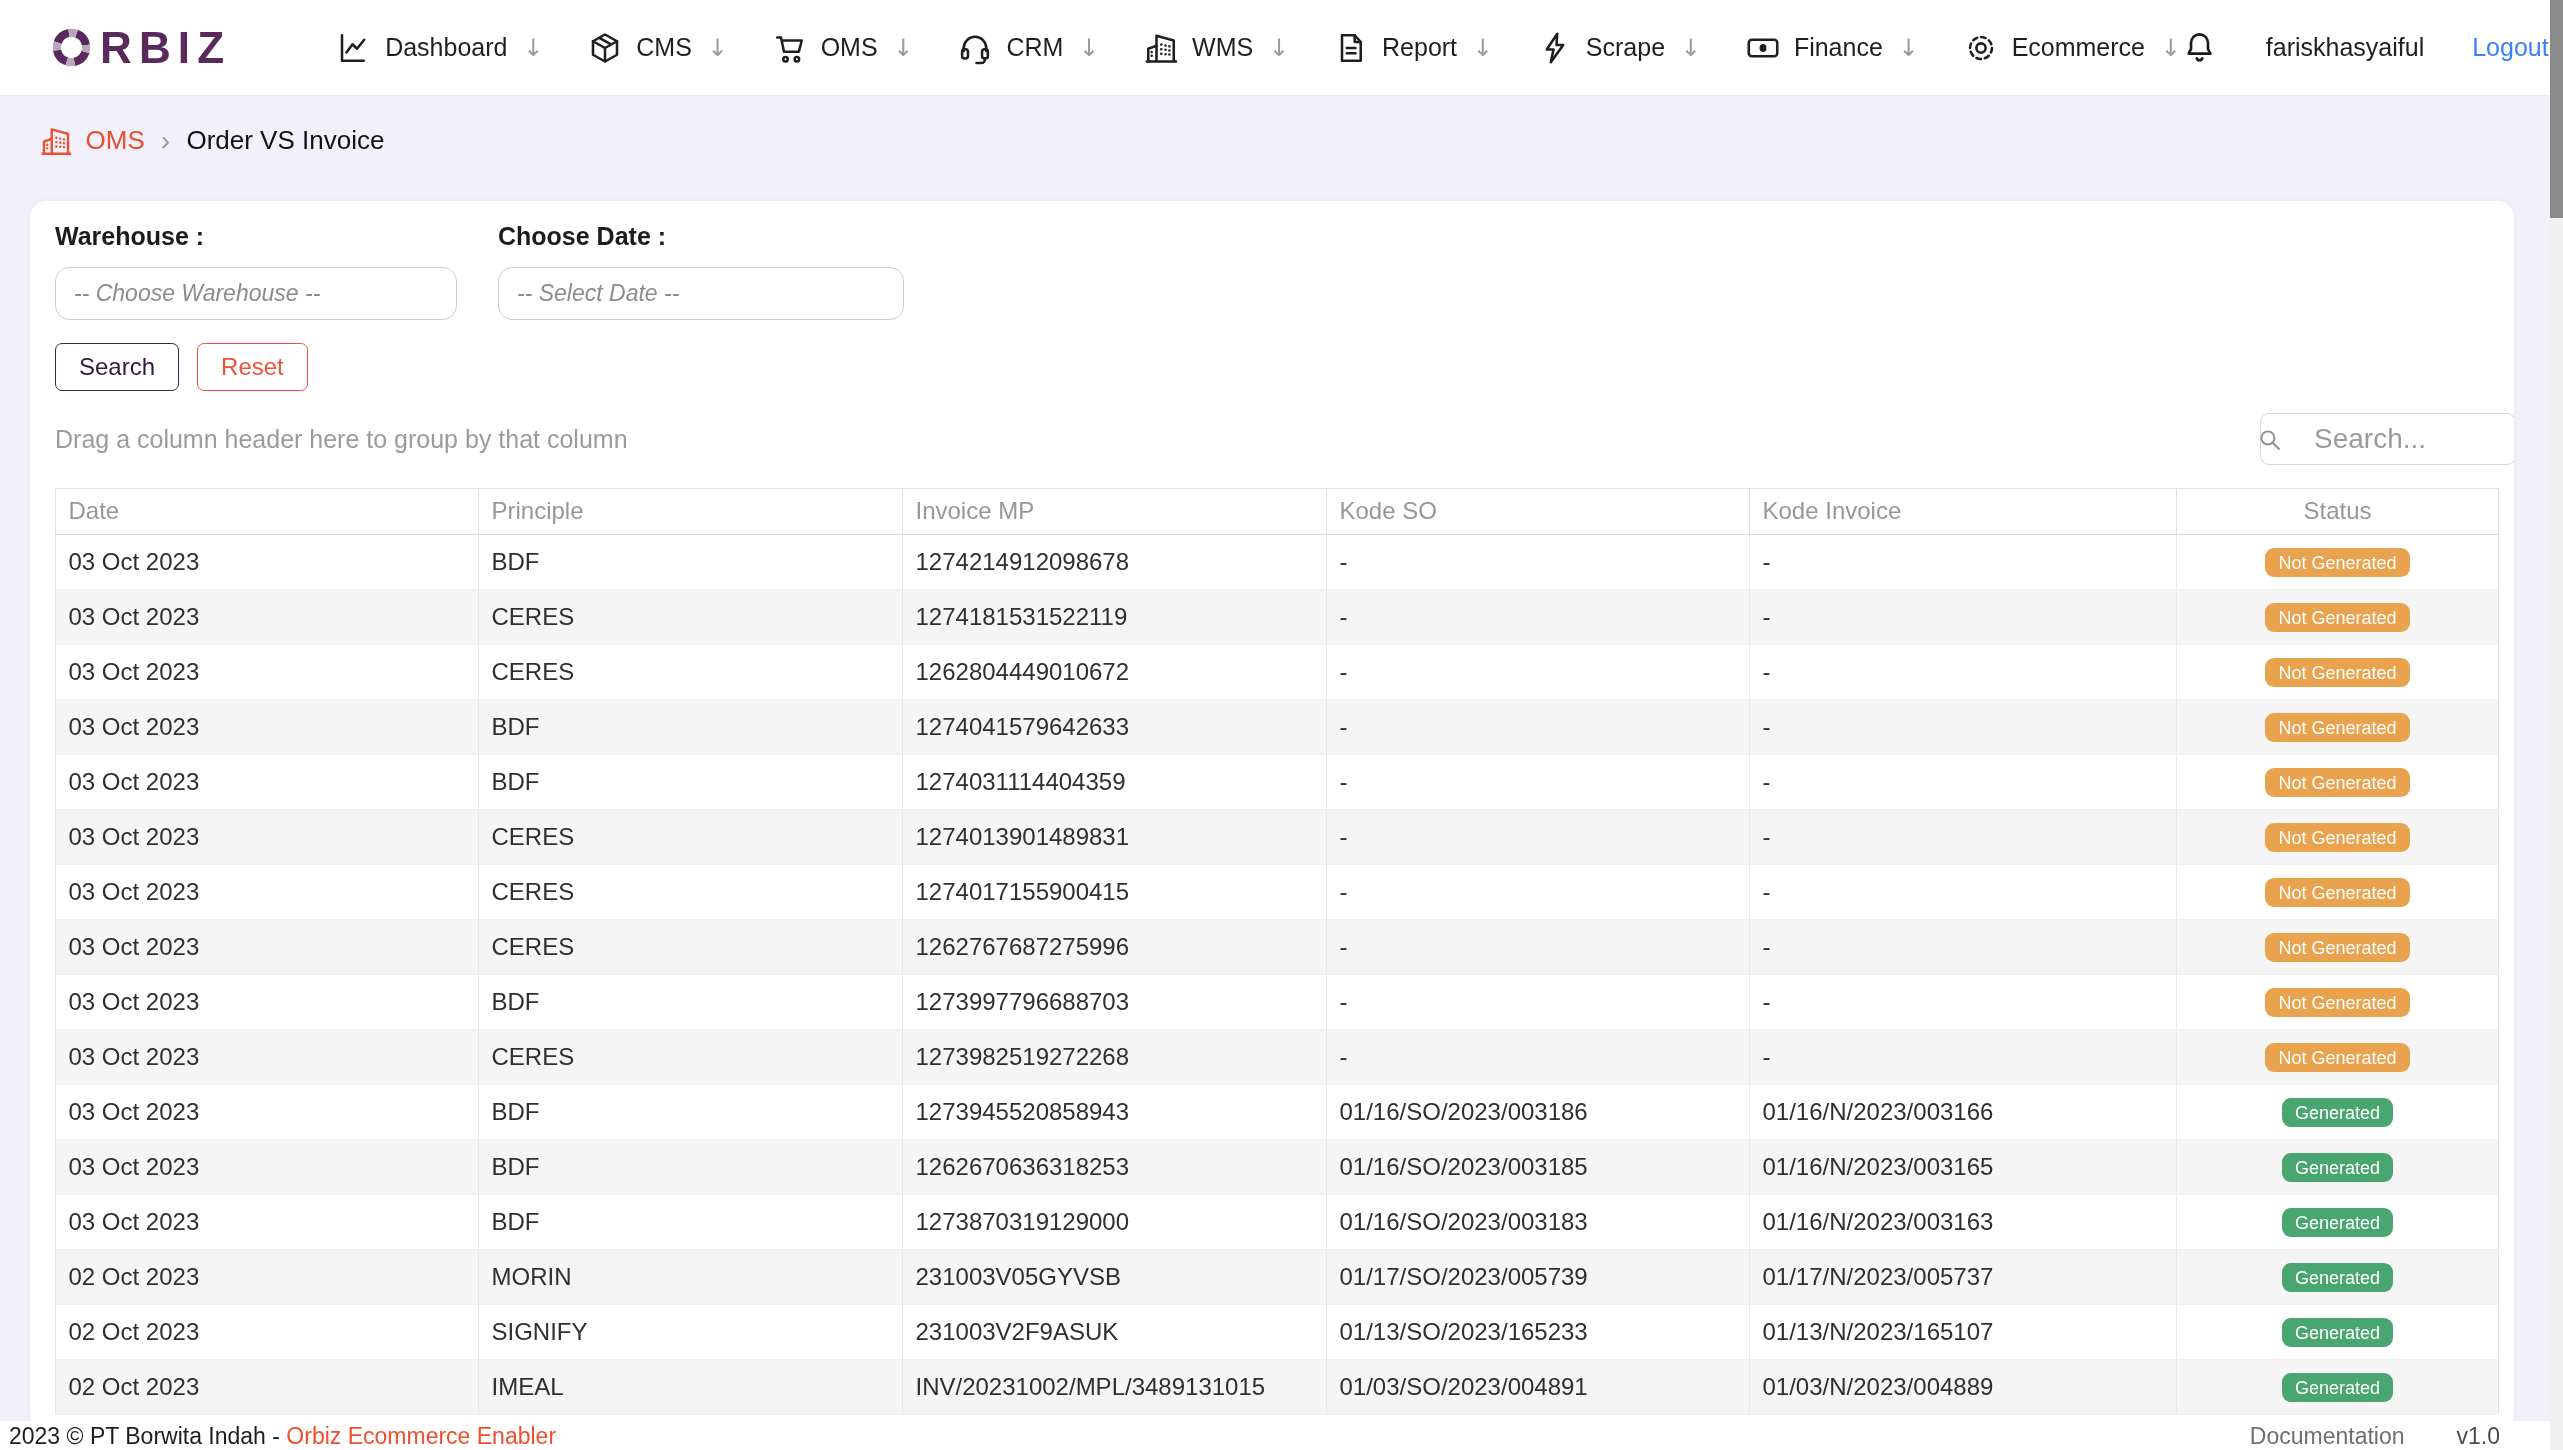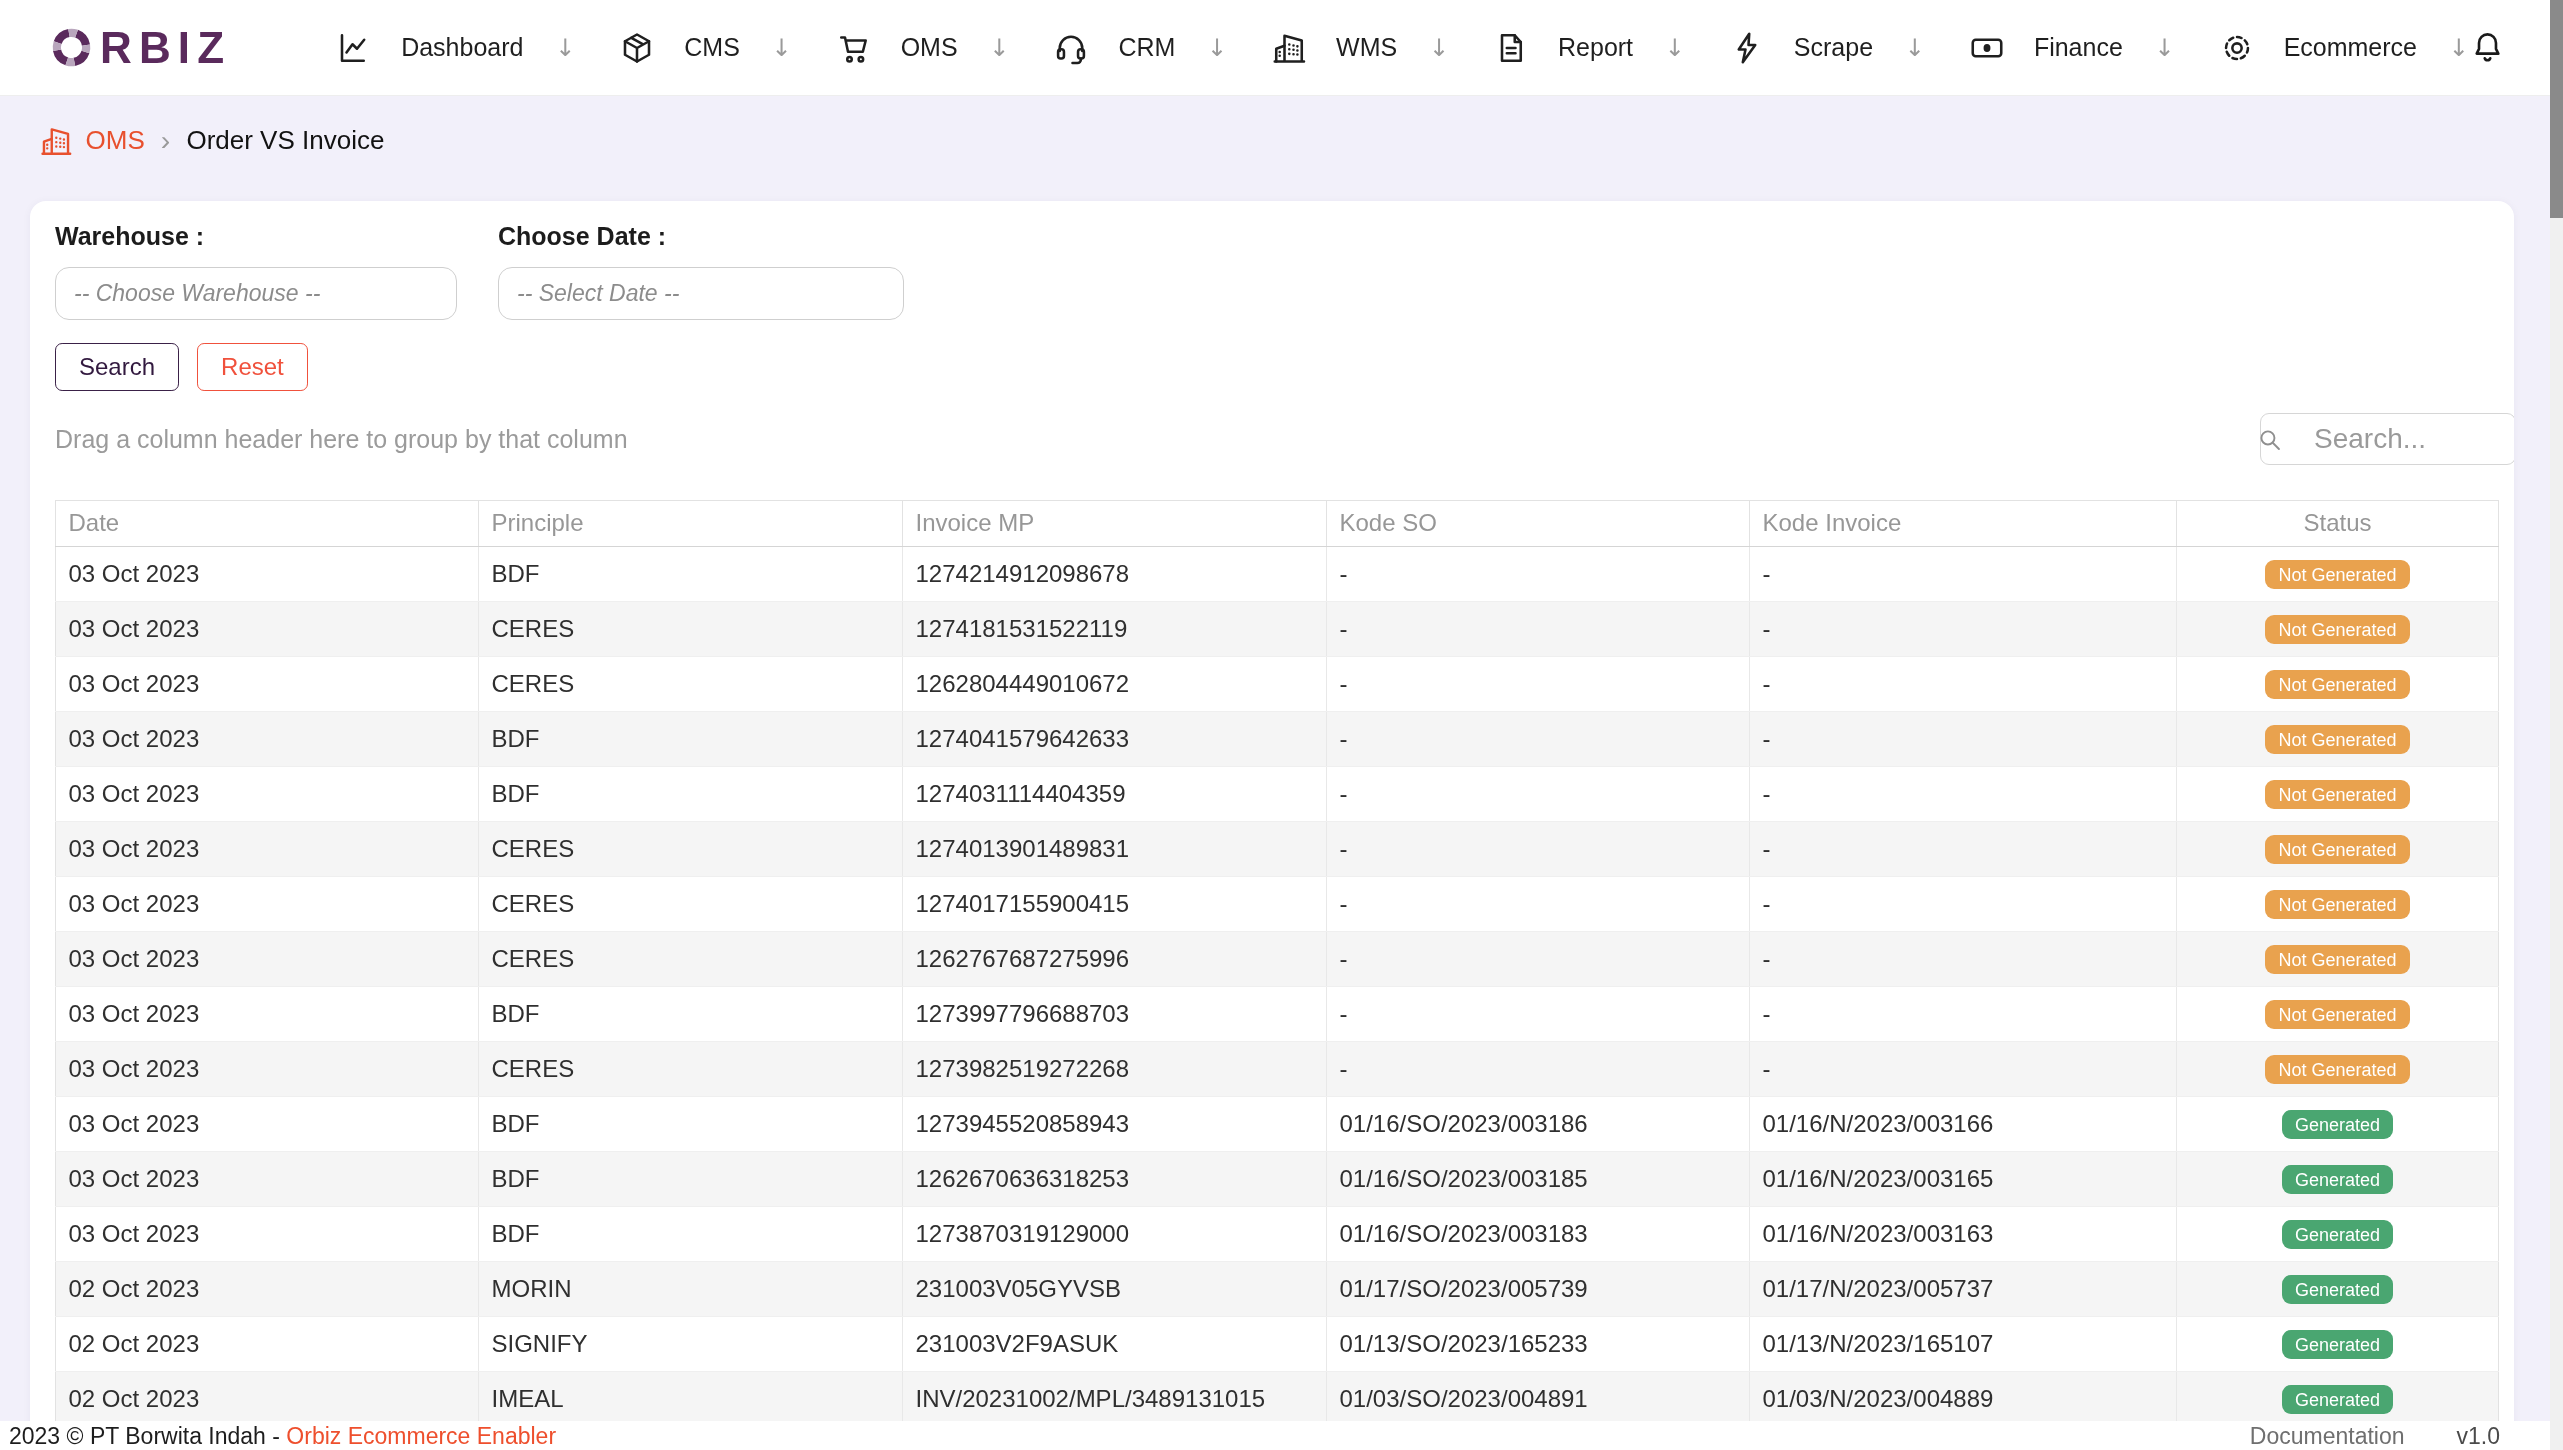--- a/index.html
+++ b/index.html
@@ -12,21 +12,21 @@
 
   
   .navbar {
     height:96px; background:#ffffff; display:flex; align-items:center;
     padding:0 36px 0 50px; border-bottom:0.9px solid #eeeeee;
   }
   .logo { display:flex; align-items:center; gap:7.1px; cursor:pointer; }
   .logo-ring { width:43px; height:43px; }
   .logo-text { font-size:44px; font-weight:800; color:#5a2a5c; letter-spacing:7.1px; }
   .nav-menu { display:flex; align-items:center; gap:44px; margin-left:105px; }
-  .nav-item { display:flex; align-items:center; gap:29px; cursor:pointer; }
+  .nav-item { display:flex; align-items:center; gap:13px; cursor:pointer; }
   .nav-ic { width:36px; height:36px; color:#1f1f1f; display:inline-block; }
   .icon svg { width:100%; height:100%; fill:none; stroke:currentColor;
               stroke-width:1.7; stroke-linecap:round; stroke-linejoin:round; }
   .nav-label { font-size:25px; color:#1f1f1f; }
   .nav-arrow { font-size:24px; color:#9a9a9a; margin-left:2.7px;
                font-family:"DejaVu Sans",sans-serif; }
   .nav-right { margin-left:auto; display:flex; align-items:center; gap:48px; }
   .bell { width:37px; height:37px; color:#1a1a1a; cursor:pointer; }
   .username { font-size:25px; color:#1f1f1f; }
   .logout { font-size:25px; color:#3b82f6; cursor:pointer; }
@@ -69,21 +69,21 @@
   .grid-search .icon { position:absolute; left:16px; top:12.5px; width:27px; height:27px; color:#8f8f8f; }
   .grid-search input {
     width:100%; height:100%; border:0.9px solid #d6d6d6; border-radius:9px;
     padding:0 14.2px 0 53px; font-size:28px; color:#737373; outline:none;
     font-family:"Liberation Sans","DejaVu Sans",sans-serif;
     margin-left:20px;
   }
   .grid-search input::placeholder { color:#9a9a9a; }
 
   
-  table { border-collapse:collapse; table-layout:fixed; width:2442px; margin-top:18px;
+  table { border-collapse:collapse; table-layout:fixed; width:2442px; margin-top:6px;
           border:0.9px solid #e2e2e2; }
   th {
     height:46px; font-size:24px; font-weight:400; color:#979797; text-align:left;
     padding:0 12.5px; border-left:0.9px solid #e2e2e2; border-bottom:0.9px solid #d5d5d5;
     background:#fff; cursor:pointer; white-space:nowrap; overflow:hidden;
   }
   th:first-child { border-left:none; }
   th.center { text-align:center; }
   td {
     height:55px; font-size:24px; color:#2f2f2f; padding:0 12.5px;

